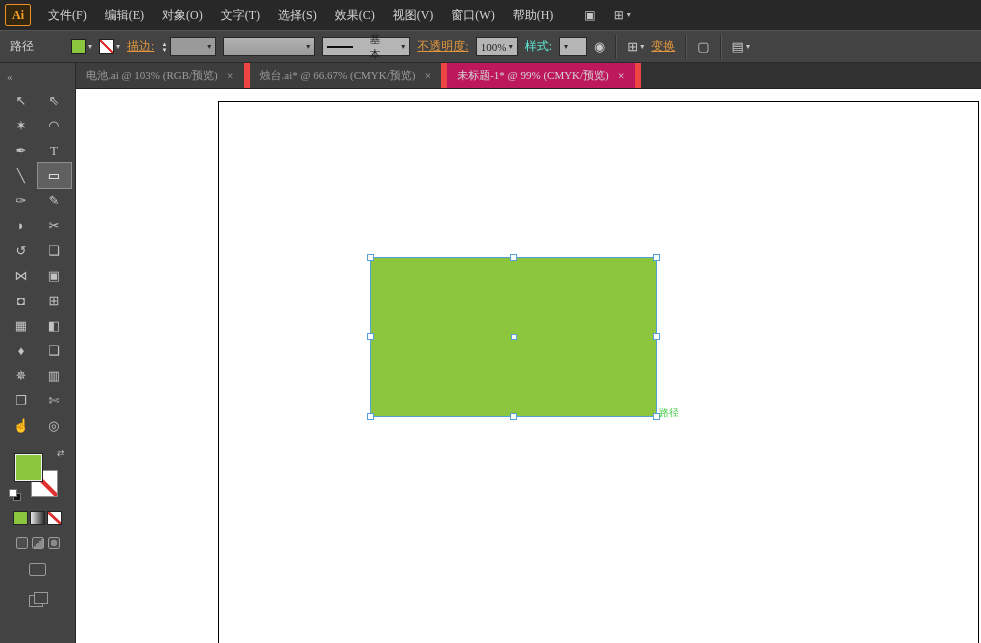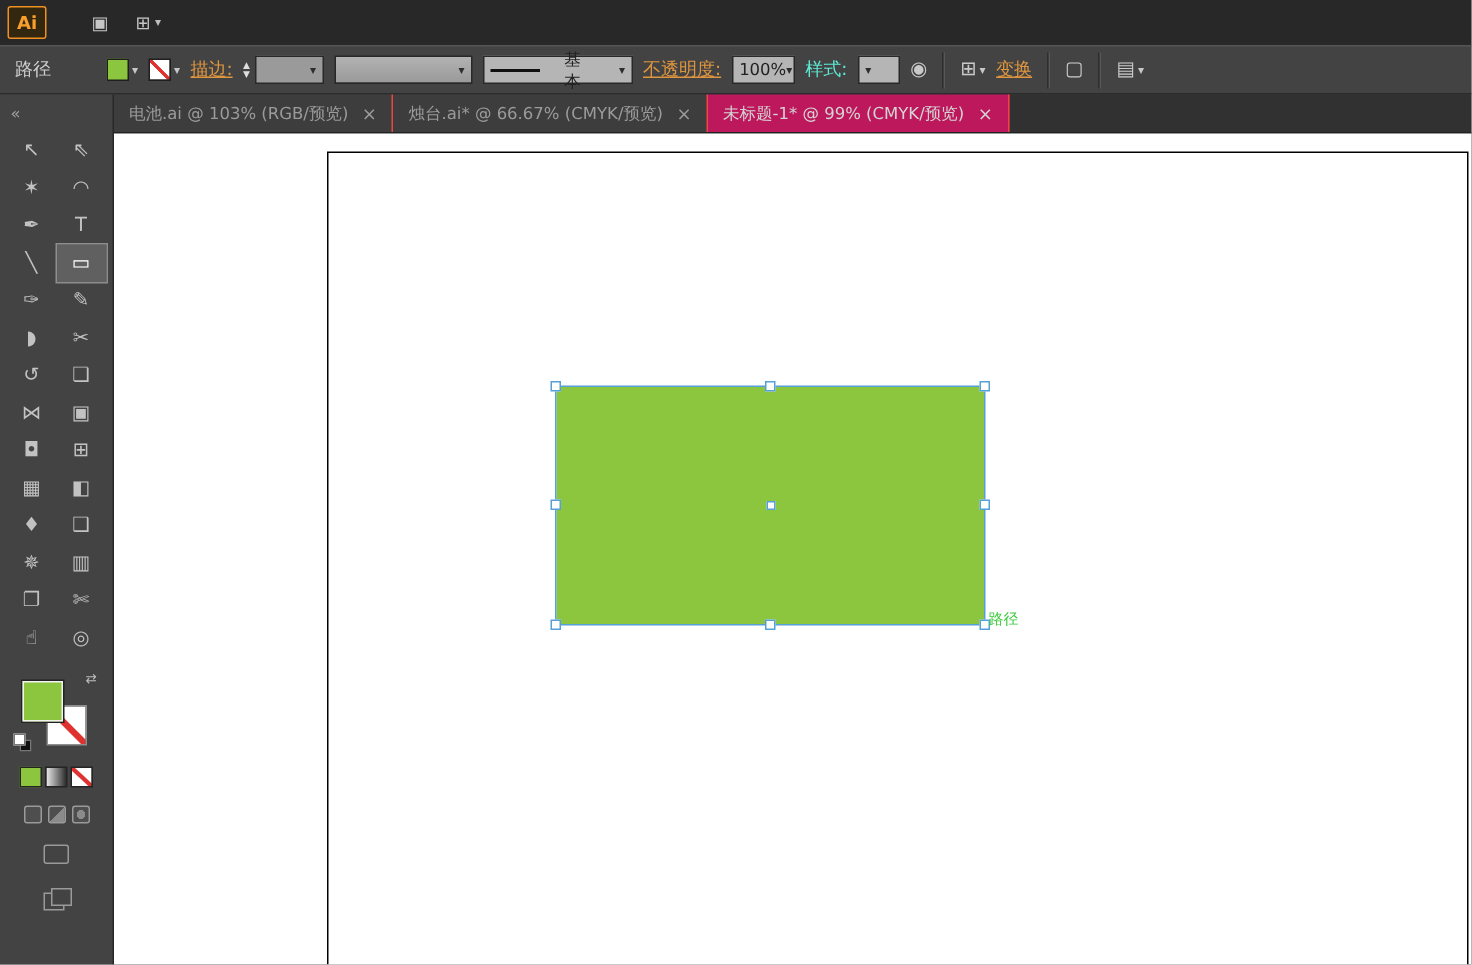--- a/index.html
+++ b/index.html
@@ -5,21 +5,21 @@
   :root{
     --accent-color:#e0963e;
     --fill-color:#8cc63f;
     --selection-color:#56a0d8;
     --guide-color:#3ecb3e;
   }
   *{box-sizing:border-box;}
   html,body{margin:0;padding:0;}
   body{width:981px;height:643px;overflow:hidden;background:#454545;
        font-family:"DejaVu Sans","Liberation Sans",sans-serif;}
-  .app{width:981px;height:643px;display:flex;flex-direction:column;}
+  .app{width:981px;height:643px;display:flex;flex-direction:column;font-family:Liberation Serif, serif;}
 
   
   .menubar{height:30px;background:#282828;display:flex;align-items:center;flex:0 0 auto;}
   .logo{width:26px;height:22px;margin:0 8px 0 5px;display:flex;align-items:center;justify-content:center;
         font-weight:bold;font-size:12px;color:#f9a02c;background:#33270f;border:1px solid #ef9023;border-radius:2px;}
   .menus{display:flex;align-items:center;height:100%;}
   .menu-item{color:#d2d2d2;font-size:12px;padding:0 9px;line-height:30px;white-space:nowrap;cursor:default;}
   .mb-icons{display:flex;align-items:center;gap:18px;margin-left:22px;}
   .mb-icon{color:#c6c6c6;font-size:12px;display:flex;align-items:center;gap:3px;cursor:default;}
   .mb-icon .caret{font-size:8px;color:#bdbdbd;}
@@ -35,21 +35,21 @@
       linear-gradient(to top right,#fff 43%,#e03131 45%,#e03131 55%,#fff 57%);}
   .caret{font-size:8px;color:#c7c7c7;line-height:1;}
   .caret.dark{color:#2d2d2d;}
   .link{color:var(--accent-color);text-decoration:underline;cursor:pointer;white-space:nowrap;}
   .plain-label{color:#5eead4;white-space:nowrap;}
   .stepper{display:flex;flex-direction:column;justify-content:center;font-size:6px;line-height:6px;color:#ddd;margin-right:-4px;}
   .fieldbox{height:19px;border:1px solid #282828;display:flex;align-items:center;justify-content:space-between;
             padding:0 4px;color:#222;font-size:11px;}
   .fieldbox.weight{width:46px;background:#9a9a9a;}
   .fieldbox.profile{width:92px;background:linear-gradient(#b2b2b2,#9a9a9a);}
-  .fieldbox.brush{width:100px;background:#b5b5b5;gap:16px;justify-content:flex-start;}
+  .fieldbox.brush{width:88px;background:#b5b5b5;gap:16px;justify-content:flex-start;}
   .fieldbox.brush .caret{margin-left:auto;}
   .linepreview{width:36px;height:2px;background:#101010;display:inline-block;}
   .fieldbox.opacity{width:42px;background:#b5b5b5;}
   .fieldbox.stylebox{width:28px;background:#b5b5b5;}
   .cb-icon{color:#c9c9c9;font-size:13px;display:flex;align-items:center;gap:2px;cursor:default;}
   .sep{width:0;height:24px;border-left:1px solid #2e2e2e;border-right:1px solid #575757;margin:0 3px;}
 
   
   .main{flex:1;display:flex;min-height:0;}
 
@@ -85,21 +85,21 @@
   .mode.m3{background:radial-gradient(circle at center,#8b8b8b 0 3px,#4e4e4e 3px);}
 
   .screenmode{width:17px;height:13px;border:1px solid #9a9a9a;border-radius:2px;margin-top:14px;cursor:pointer;}
   .winicon{position:relative;width:18px;height:14px;margin-top:16px;cursor:pointer;}
   .winicon::before{content:"";position:absolute;left:0;top:3px;width:12px;height:10px;border:1px solid #9a9a9a;}
   .winicon::after{content:"";position:absolute;left:5px;top:0;width:12px;height:10px;border:1px solid #9a9a9a;background:#434343;}
 
   
   .docarea{flex:1;display:flex;flex-direction:column;min-width:0;}
   .tabbar{height:26px;background:#313131;border-bottom:1px solid #222;display:flex;align-items:stretch;flex:0 0 auto;}
-  .tab{display:flex;align-items:center;gap:9px;padding:0 10px;background:#3d3d3d;border-right:1px solid #ef4444;
+  .tab{display:flex;align-items:center;gap:9px;padding:0 10px;background:#3d3d3d;border-right:6px solid #ef4444;
        color:#9b9b9b;font-size:11px;white-space:nowrap;cursor:pointer;text-align:right;}
   .tab.active{background:#be185d;color:#d4d4d4;}
   .tab-close{font-size:12px;line-height:1;cursor:pointer;}
 
   .canvas{flex:1;position:relative;background:#ffffff;overflow:hidden;}
   .artboard{position:absolute;left:142px;top:12px;width:761px;height:660px;border:1px solid #000;background:#fff;}
   .sel-rect{position:absolute;left:295px;top:169px;width:285px;height:158px;
             background:var(--fill-color);outline:1px solid var(--selection-color);}
   .h{position:absolute;width:7px;height:7px;background:#fff;border:1px solid var(--selection-color);}
   .h.nw{left:-4px;top:-4px;}          .h.n{left:50%;top:-4px;margin-left:-4px;}   .h.ne{right:-4px;top:-4px;}
@@ -109,20 +109,31 @@
       background:#fff;border:1px solid var(--selection-color);}
   .sel-label{position:absolute;left:583px;top:317px;color:var(--guide-color);font-size:10px;}
 </style>
 </head>
 <body>
 
 <div class="app">
 
   <div class="menubar">
     <div class="logo">Ai</div>
+    <nav class="menus" id="menus">
+        <span class="menu-item">文件(F)</span>
+        <span class="menu-item">编辑(E)</span>
+        <span class="menu-item">对象(O)</span>
+        <span class="menu-item">文字(T)</span>
+        <span class="menu-item">选择(S)</span>
+        <span class="menu-item">效果(C)</span>
+        <span class="menu-item">视图(V)</span>
+        <span class="menu-item">窗口(W)</span>
+        <span class="menu-item">帮助(H)</span>
+      </nav>
     <div class="mb-icons" id="mb-icons">
         <span class="mb-icon">▣</span>
         <span class="mb-icon">⊞<span class="caret">▾</span></span>
       </div>
   </div>
 
   <div class="controlbar">
     <span class="ctx-label">路径</span>
 
     <span class="swatch-group">

